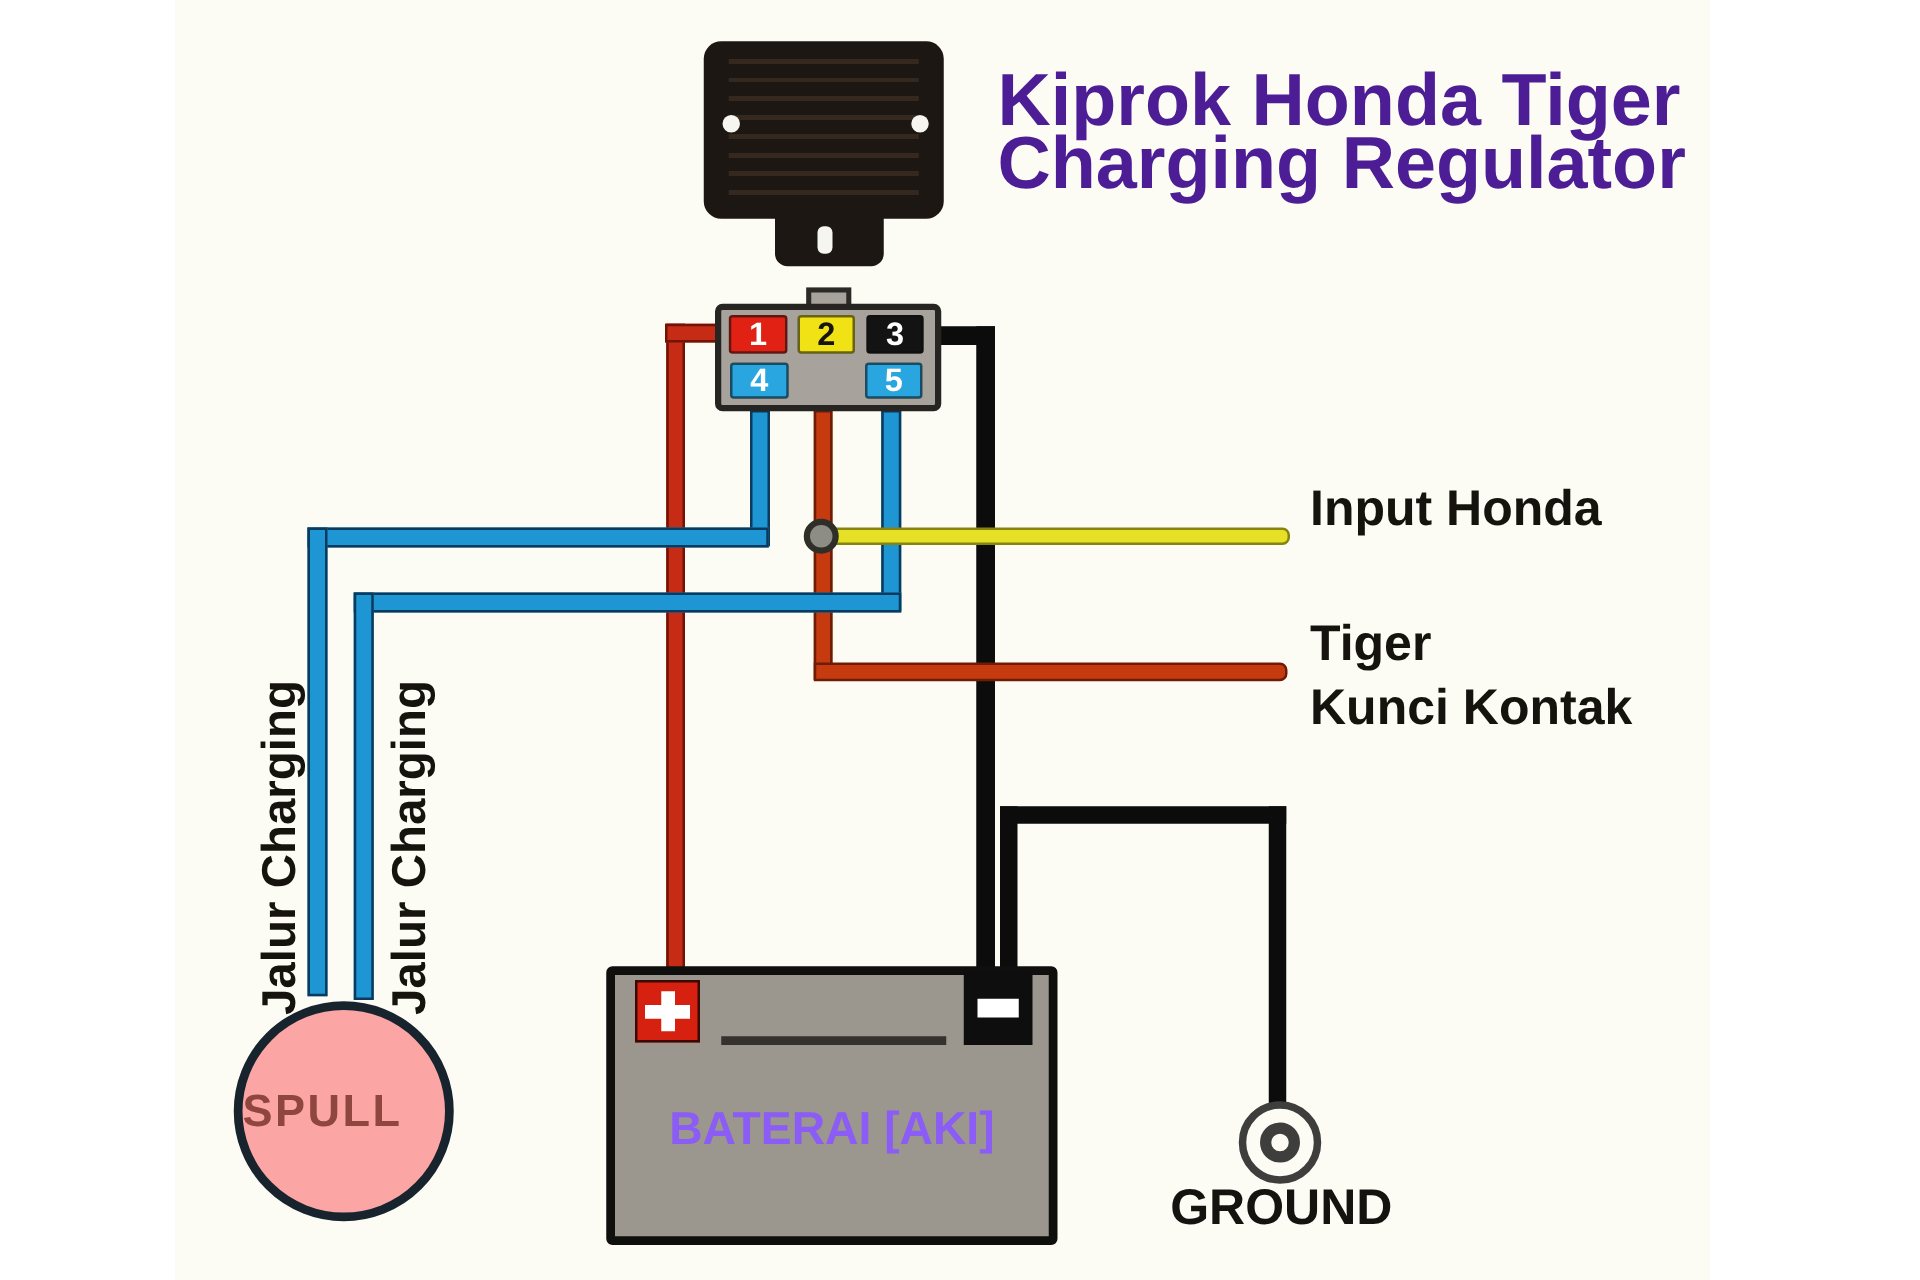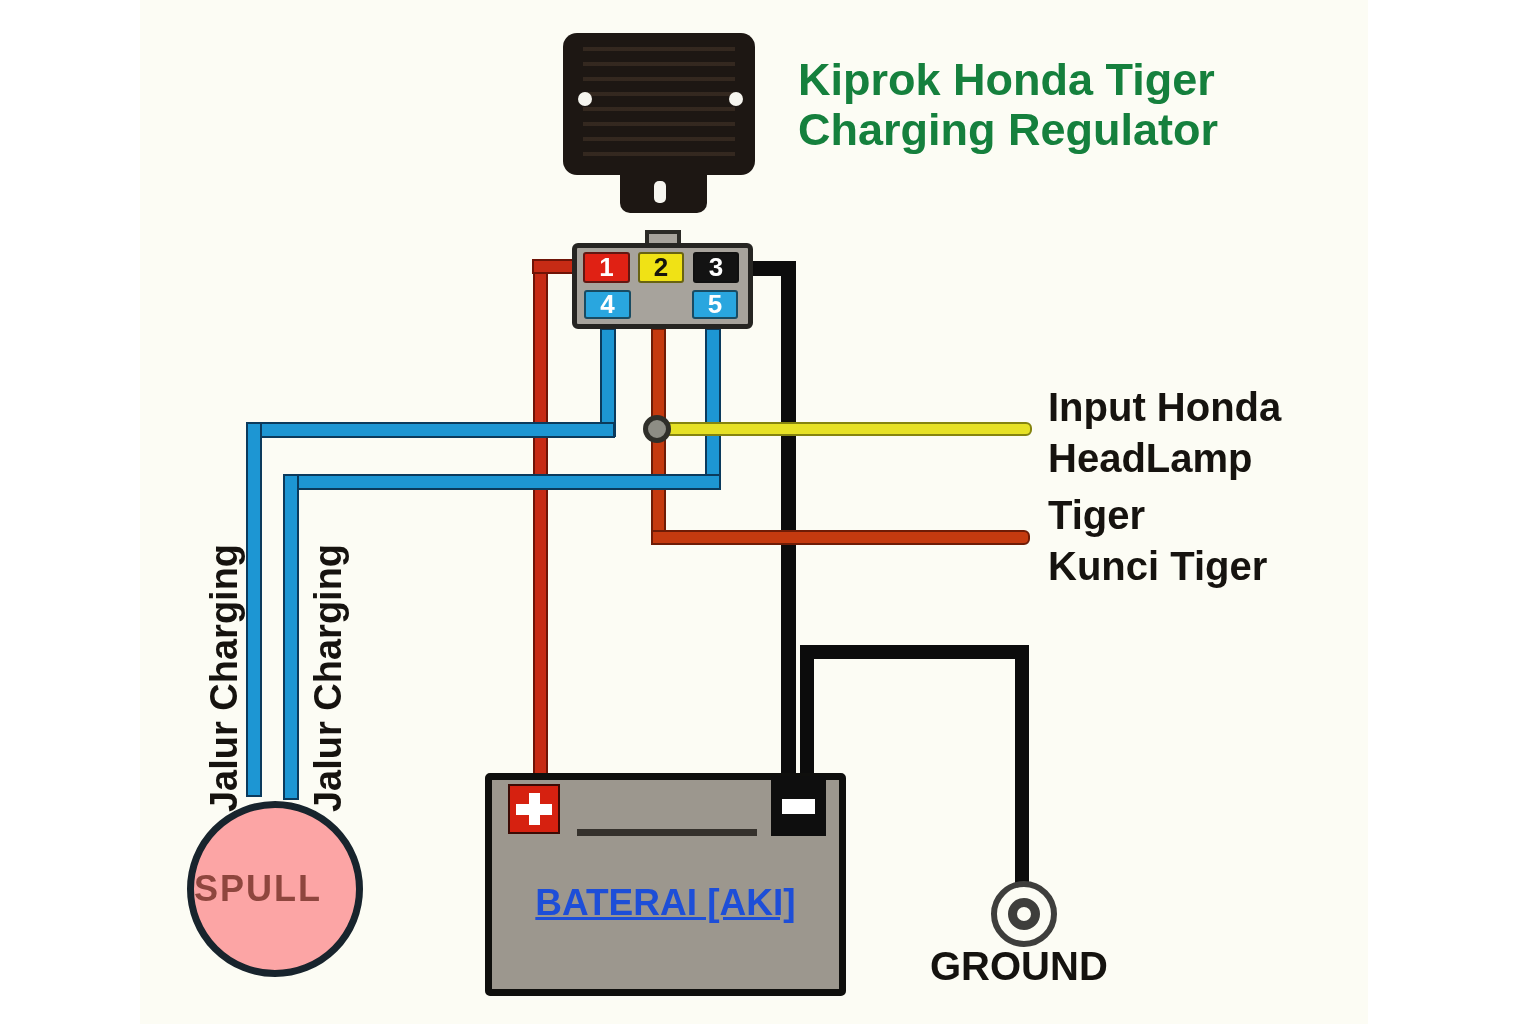--- a/index.html
+++ b/index.html
@@ -19,21 +19,21 @@
 
   
   .reg-body{position:absolute;left:563px;top:33px;width:192px;height:142px;background:#1d1713;border-radius:14px;}
   .reg-fins{position:absolute;left:20px;right:20px;top:14px;bottom:14px;
             background:repeating-linear-gradient(to bottom,rgba(105,80,60,0.30) 0 4px,transparent 4px 15px);}
   .reg-hole{position:absolute;width:14px;height:14px;border-radius:50%;background:#f6f5ef;top:59px;}
   .reg-tab{position:absolute;left:620px;top:172px;width:87px;height:41px;background:#1d1713;border-radius:0 0 10px 10px;}
   .reg-slot{position:absolute;left:34px;top:9px;width:12px;height:22px;background:#f6f5ef;border-radius:5px;}
 
   
-  .title{position:absolute;left:798px;top:55px;font-size:45px;line-height:50px;font-weight:bold;color:#15803d;}
+  .title{position:absolute;left:798px;top:55px;font-size:59px;line-height:50px;font-weight:bold;color:#4c1d95;}
   .side-label{position:absolute;left:1048px;font-size:40px;line-height:51px;font-weight:bold;color:#16130f;}
   .jalur{position:absolute;width:250px;height:44px;display:flex;align-items:center;justify-content:center;
          font-size:38px;font-weight:bold;color:#16130f;transform:rotate(-90deg);white-space:nowrap;}
 
   
   .conn-tab{position:absolute;left:645px;top:230px;width:36px;height:18px;background:#a7a39c;
             border:4px solid #2b2a26;box-sizing:border-box;}
   .conn-body{position:absolute;left:572px;top:243px;width:181px;height:86px;background:#a7a39c;
              border:5px solid #262522;border-radius:6px;box-sizing:border-box;}
   .pin{position:absolute;box-sizing:border-box;border:2px solid rgba(15,15,15,0.6);border-radius:3px;
@@ -54,28 +54,28 @@
   .battery{position:absolute;left:485px;top:773px;width:361px;height:223px;background:#9c978e;
            border:7px solid #0f0f0d;border-radius:5px;box-sizing:border-box;}
   .term-pos{position:absolute;left:508px;top:784px;width:52px;height:50px;background:#d62110;
             border:2px solid #3c0a04;box-sizing:border-box;}
   .term-pos .cross-v{position:absolute;left:50%;top:50%;width:11px;height:32px;margin:-16px 0 0 -5.5px;background:#ffffff;}
   .term-pos .cross-h{position:absolute;left:50%;top:50%;width:36px;height:11px;margin:-5.5px 0 0 -18px;background:#ffffff;}
   .term-neg{position:absolute;left:771px;top:776px;width:55px;height:60px;background:#0e0e0e;}
   .term-neg .minus-bar{position:absolute;left:50%;top:50%;width:33px;height:15px;margin:-7px 0 0 -16.5px;background:#ffffff;}
   .batt-line{position:absolute;left:577px;top:829px;width:180px;height:7px;background:#35312c;}
   .batt-label{position:absolute;left:485px;top:882px;width:361px;text-align:center;
-              font-size:37px;font-weight:bold;color:#1d4ed8;text-decoration:underline;}
+              font-size:37px;font-weight:bold;color:#8b5cf6;}
 
   
   .gnd-outer{position:absolute;left:991px;top:881px;width:66px;height:66px;border-radius:50%;
              background:#fcfcf4;border:6px solid #3e3e3c;box-sizing:border-box;}
   .gnd-inner{position:absolute;left:1008px;top:898px;width:32px;height:32px;border-radius:50%;
              background:#fcfcf4;border:9px solid #3e3e3c;box-sizing:border-box;}
-  .gnd-label{position:absolute;left:930px;top:944px;width:190px;
+  .gnd-label{position:absolute;left:930px;top:944px;width:190px;text-align:center;
              font-size:40px;font-weight:bold;color:#15130f;}
 </style>
 </head>
 <body>
 
 <div id="canvas">
   <div class="content-bg"></div>
 
   <div class="wire w-red" style="left:533px;top:259px;width:15px;height:531px;"></div>
   <div class="wire w-black" style="left:781px;top:261px;width:15px;height:518px;"></div>
@@ -119,25 +119,24 @@
   <div class="pin pin-2">2</div>
   <div class="pin pin-3">3</div>
   <div class="pin pin-4">4</div>
   <div class="pin pin-5">5</div>
 
   <div class="jalur" style="left:99px;top:656px;">Jalur Charging</div>
   <div class="jalur" style="left:203px;top:656px;">Jalur Charging</div>
 
   <div class="side-label" style="top:382px;">
     <div>Input Honda</div>
-    <div>HeadLamp</div>
   </div>
   <div class="side-label" style="top:490px;">
     <div>Tiger</div>
-    <div>Kunci Tiger</div>
+    <div>Kunci Kontak</div>
   </div>
 
   <div class="spull">
     <span class="spull-label">SPULL</span>
   </div>
 
   <div class="battery"></div>
   <div class="term-pos">
     <div class="cross-v"></div>
     <div class="cross-h"></div>

